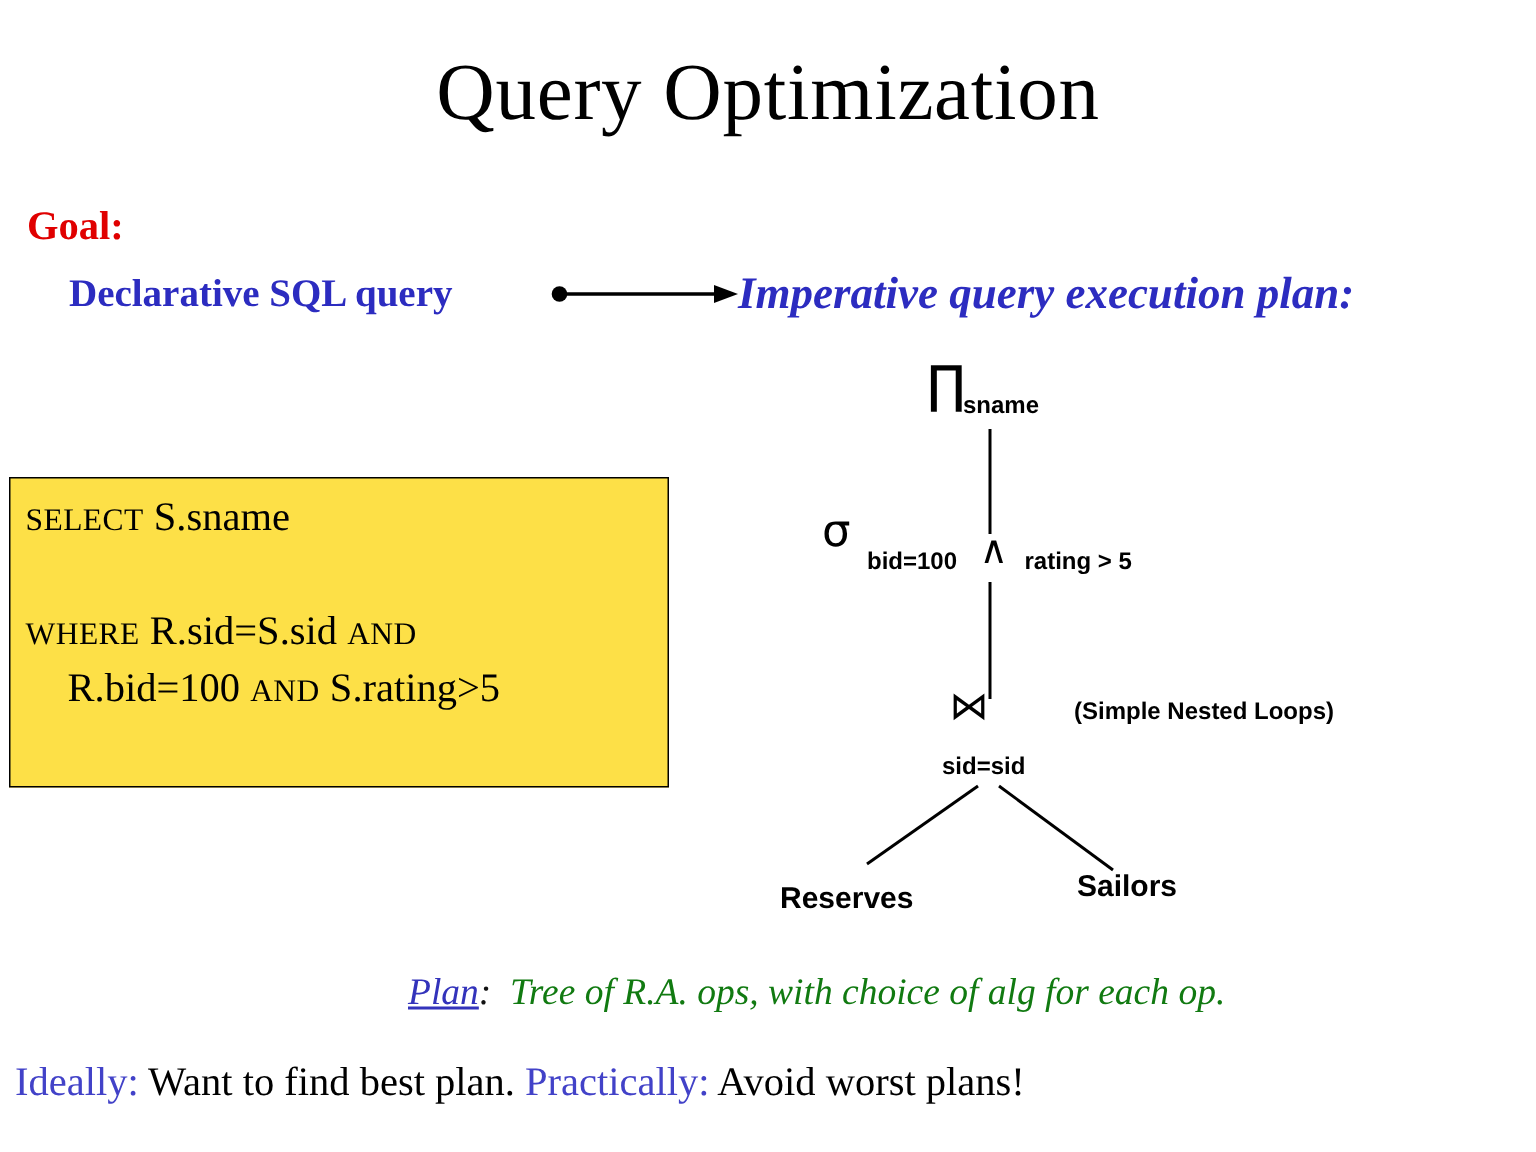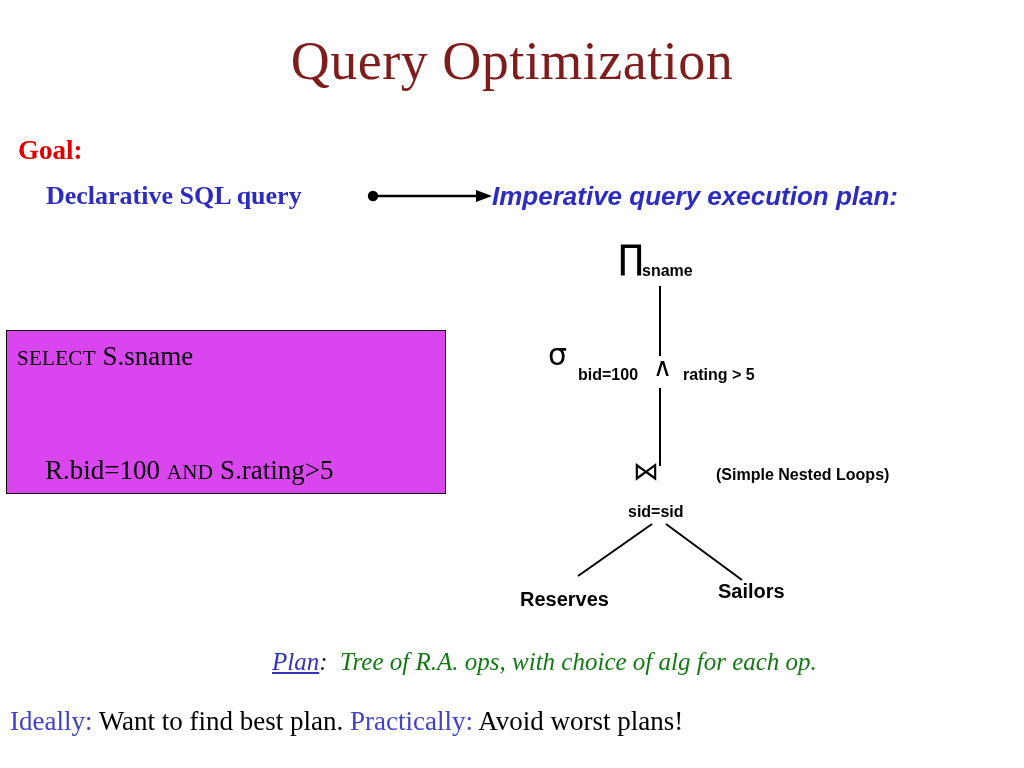--- a/index.html
+++ b/index.html
@@ -20,21 +20,21 @@
   #slide-title {
     position: absolute;
     left: 0;
     top: 30px;
     width: 1024px;
     text-align: center;
     font-family: "Liberation Serif", serif;
     font-size: 54px;
     line-height: 62px;
     letter-spacing: 0.5px;
-    color: #7f1d1d;
+    color: #000000;
     white-space: nowrap;
   }
 
   
   #goal-label {
     position: absolute;
     left: 18px;
     top: 135px;
     font-family: "Liberation Serif", serif;
     font-weight: bold;
@@ -52,46 +52,46 @@
     font-weight: bold;
     font-size: 26px;
     line-height: 30px;
     color: #2C2CC0;
     white-space: nowrap;
   }
   #imperative-text {
     position: absolute;
     left: 492px;
     top: 181px;
-    font-family: Liberation Sans, sans-serif;
-    font-weight: bold;
-    font-style: italic;
-    font-size: 26px;
+    font-family: Liberation Serif, serif;
+    font-weight: bold;
+    font-style: italic;
+    font-size: 30px;
     line-height: 30px;
     color: #2C2CC0;
     white-space: nowrap;
   }
   #transform-arrow {
     position: absolute;
     left: 366px;
     top: 182px;
     width: 126px;
     height: 28px;
   }
 
   
   #sql-box {
     position: absolute;
     left: 6px;
-    top: 330px;
+    top: 318px;
     width: 440px;
-    height: 164px;
+    height: 207px;
     border: 1.6px solid #000000;
     box-sizing: border-box;
-    background: #d946ef;
+    background: #fde047;
   }
   .sql-line {
     position: absolute;
     font-family: "Liberation Serif", serif;
     font-size: 27px;
     line-height: 30px;
     color: #000000;
     white-space: nowrap;
   }
   .sql-kw {
@@ -211,20 +211,21 @@
 <svg id="transform-arrow" viewBox="0 0 126 28">
   <circle cx="7" cy="14" r="5.2" fill="#000000"></circle>
   <line x1="9" y1="14" x2="113" y2="14" stroke="#000000" stroke-width="2.4"></line>
   <polygon points="126,14 110,8 110,20" fill="#000000"></polygon>
 </svg>
 
 <div id="imperative-text">Imperative query execution plan:</div>
 
 <div id="sql-box">
   <div class="sql-line" id="sql-line-1"><span class="sql-kw">SELECT</span><span>  S.sname</span></div>
+  <div class="sql-line" id="sql-line-3"><span class="sql-kw">WHERE</span><span>  R.sid=S.sid </span><span class="sql-kw">AND</span></div>
   <div class="sql-line" id="sql-line-4"><span>R.bid=100 </span><span class="sql-kw">AND</span><span> S.rating&gt;5</span></div>
 </div>
 
 <div id="plan-tree">
 
   <svg id="tree-edges" viewBox="0 0 504 390">
 
     <line x1="140" y1="58" x2="140" y2="128" stroke="#000000" stroke-width="2"></line>
 
     <line x1="140" y1="160" x2="140" y2="238" stroke="#000000" stroke-width="2"></line>

